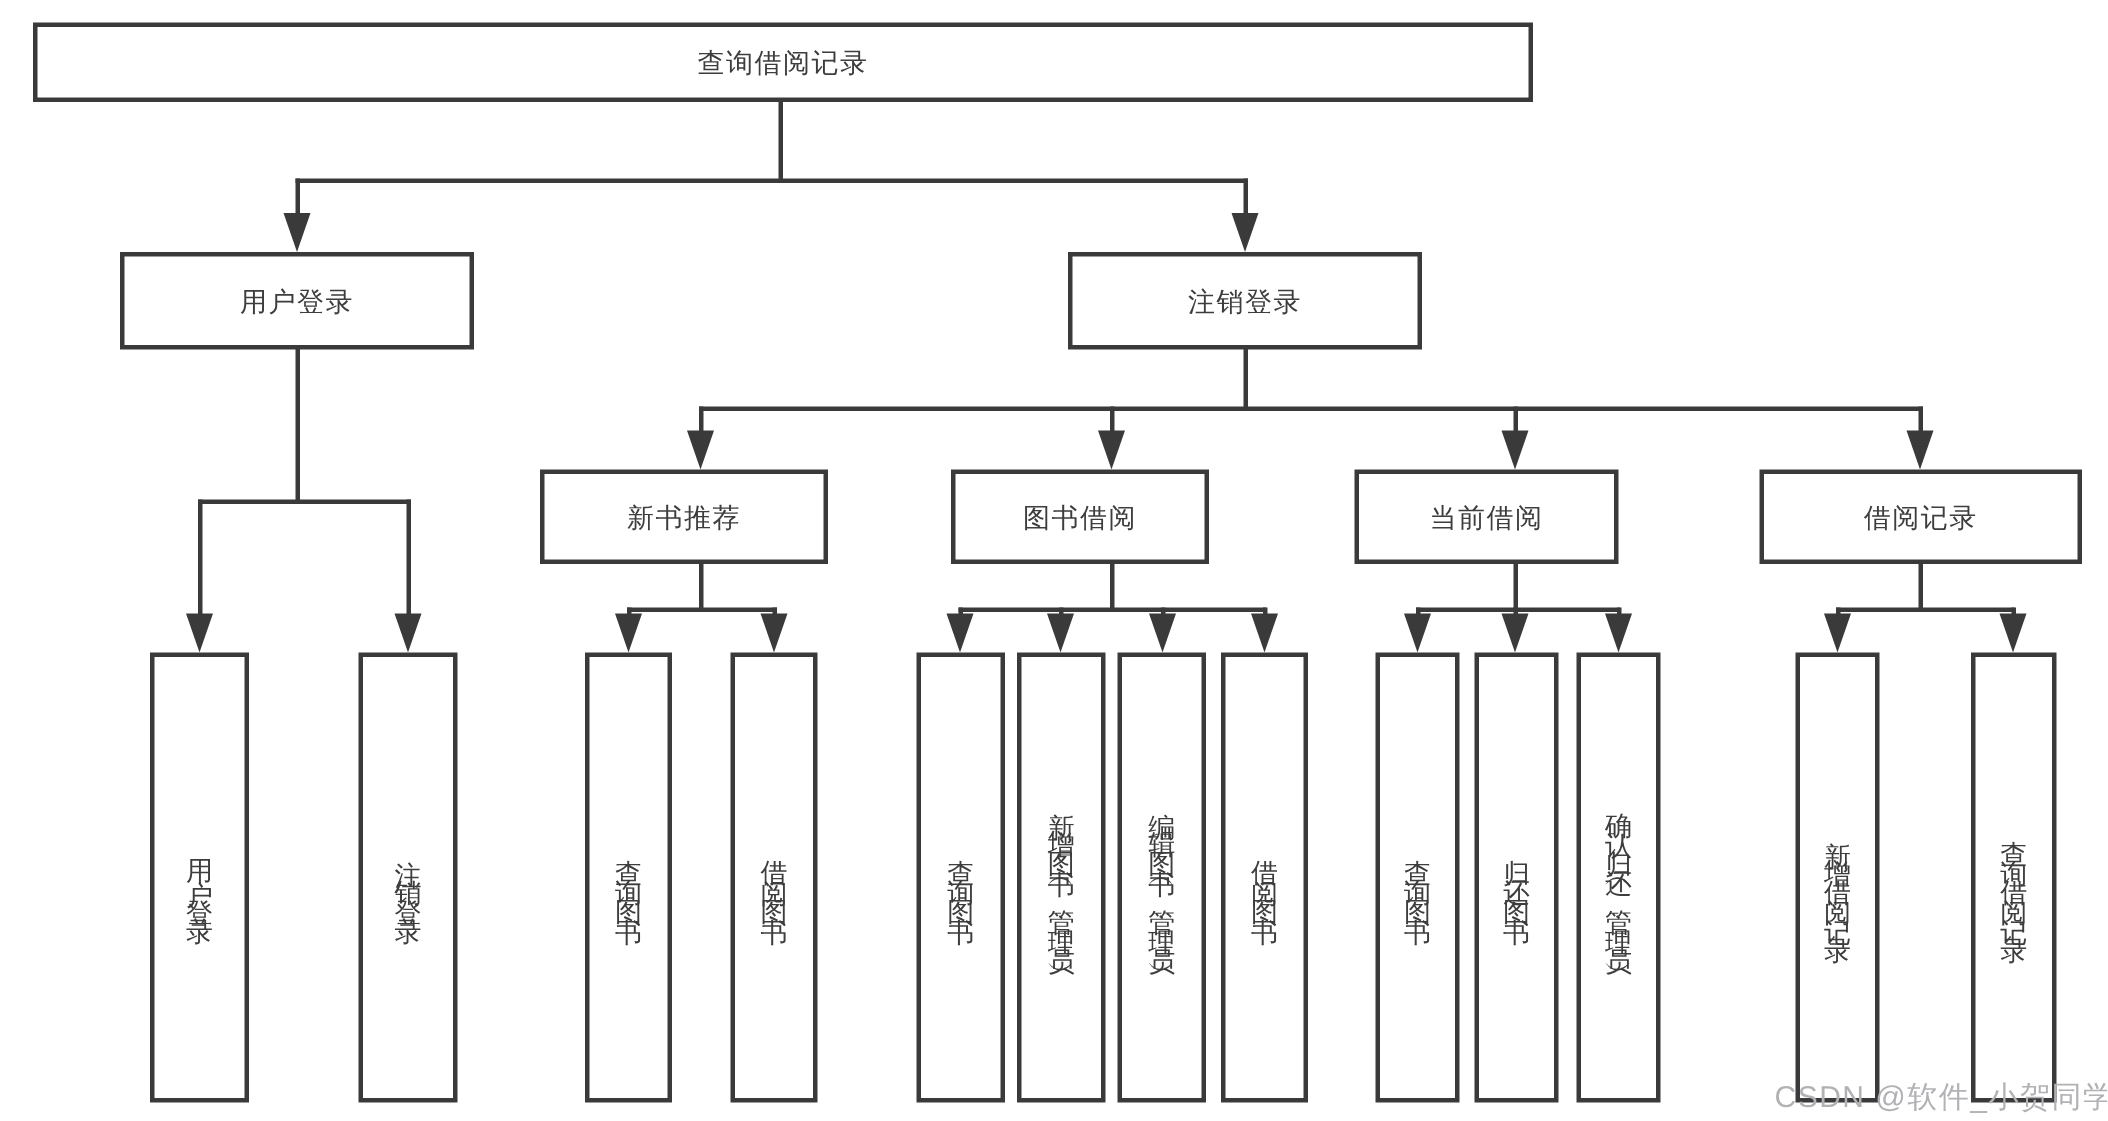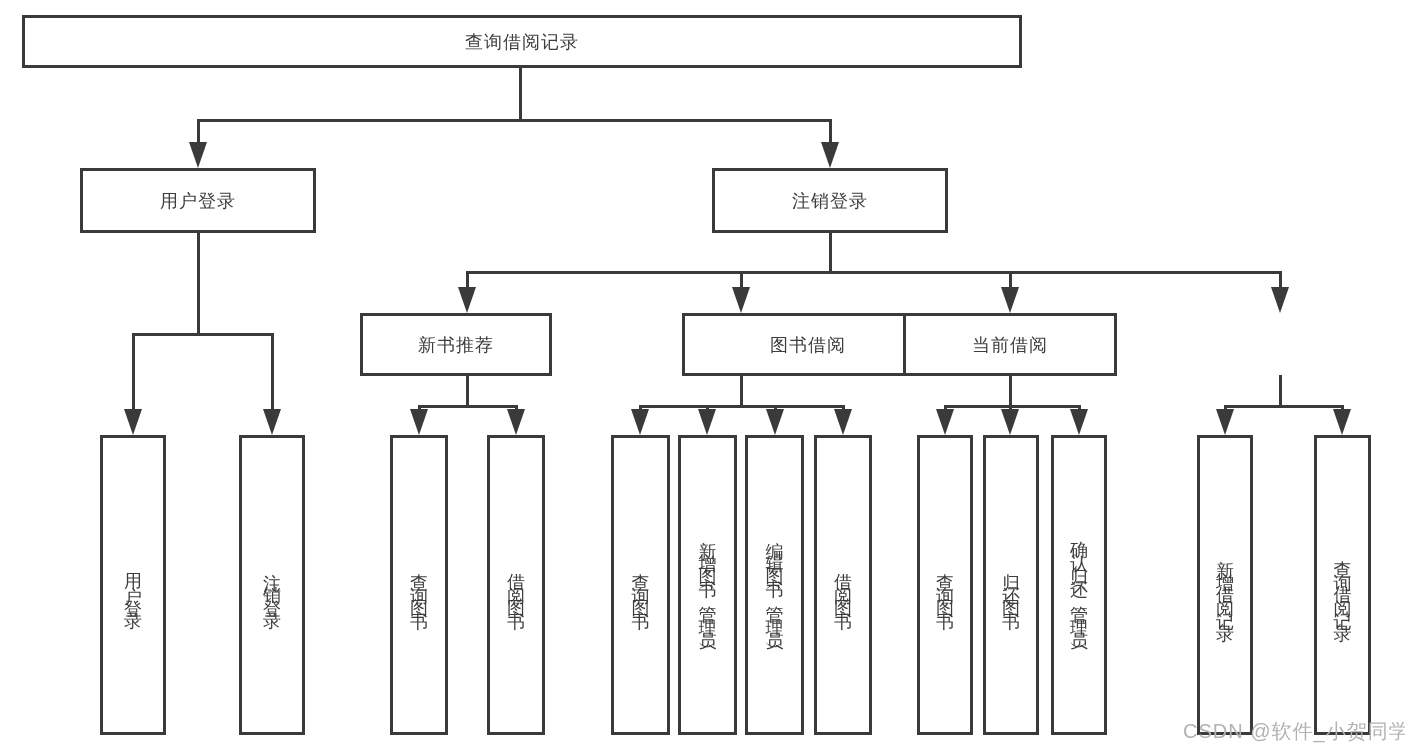--- a/index.html
+++ b/index.html
@@ -89,25 +89,28 @@
   <div class="vl" style="left:740px;top:271px;height:20px;"></div>
   <div class="arr" style="left:732px;top:287px;"></div>
   <div class="vl" style="left:1009px;top:271px;height:20px;"></div>
   <div class="arr" style="left:1001px;top:287px;"></div>
   <div class="vl" style="left:1279px;top:271px;height:20px;"></div>
   <div class="arr" style="left:1271px;top:287px;"></div>
 
   <div class="box" style="left:360px;top:313px;width:192px;height:63px;">
     <span>新书推荐</span>
   </div>
-  <div class="box" style="left:634px;top:313px;width:252px;height:63px;margin-left:48px;">
+  <div class="box" style="left:634px;top:313px;width:172px;height:63px;">
     <span>图书借阅</span>
   </div>
-  <div class="box" style="left:903px;top:313px;width:214px;height:63px;">
+  <div class="box" style="left:903px;top:313px;width:176px;height:63px;">
     <span>当前借阅</span>
+  </div>
+  <div class="box" style="left:1173px;top:313px;width:215px;height:63px;">
+    <span>借阅记录</span>
   </div>
 
   <div class="vl" style="left:466px;top:375px;height:32px;"></div>
   <div class="hl" style="left:418px;top:405px;width:100px;"></div>
   <div class="vl" style="left:418px;top:405px;height:8px;"></div>
   <div class="arr" style="left:410px;top:409px;"></div>
   <div class="vl" style="left:515px;top:405px;height:8px;"></div>
   <div class="arr" style="left:507px;top:409px;"></div>
 
   <div class="vl" style="left:740px;top:375px;height:32px;"></div>

